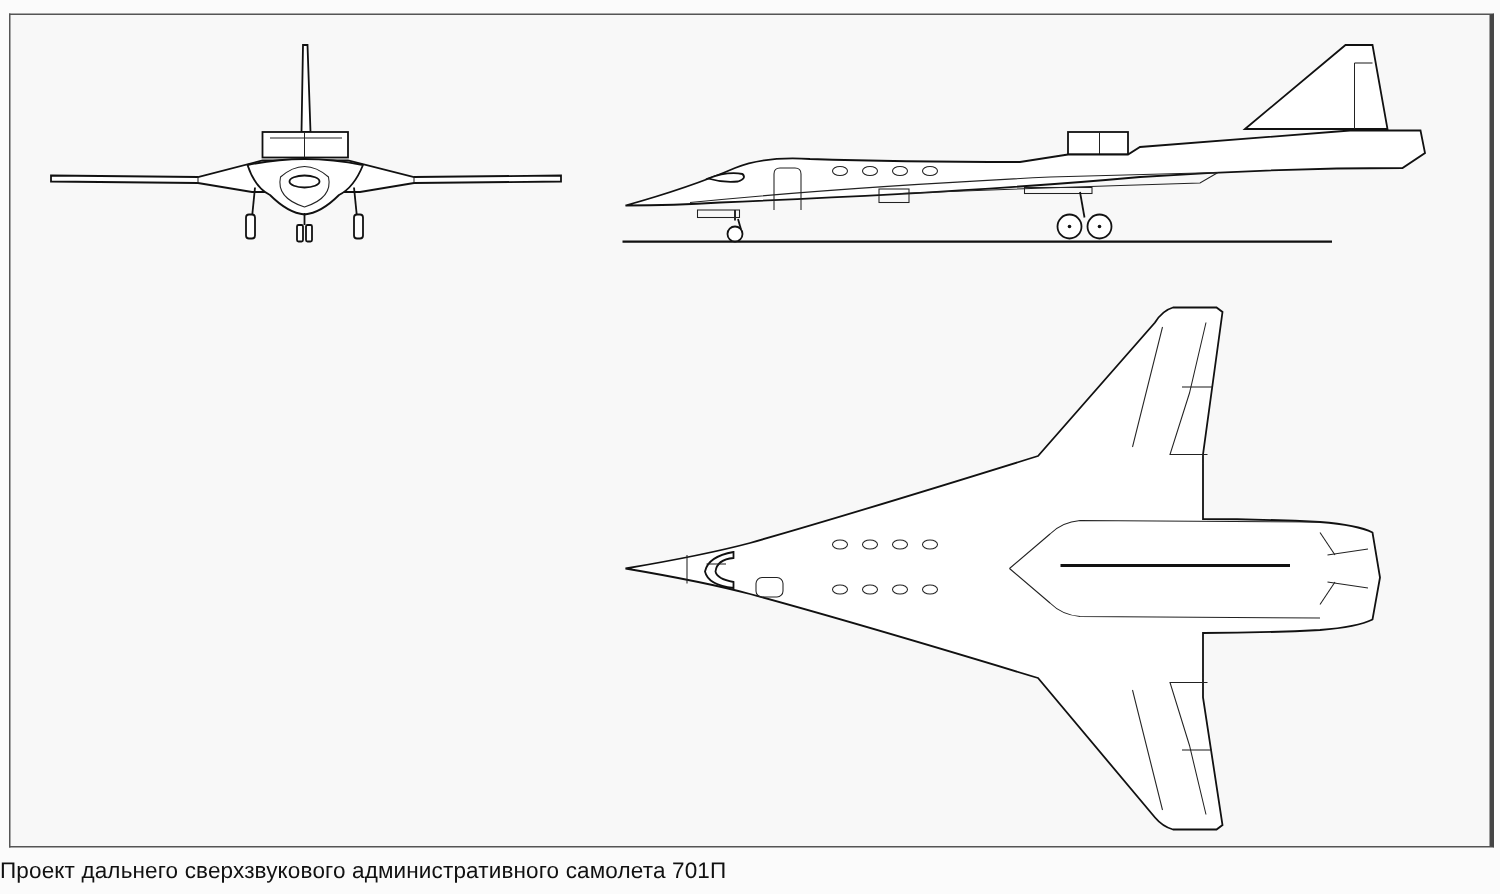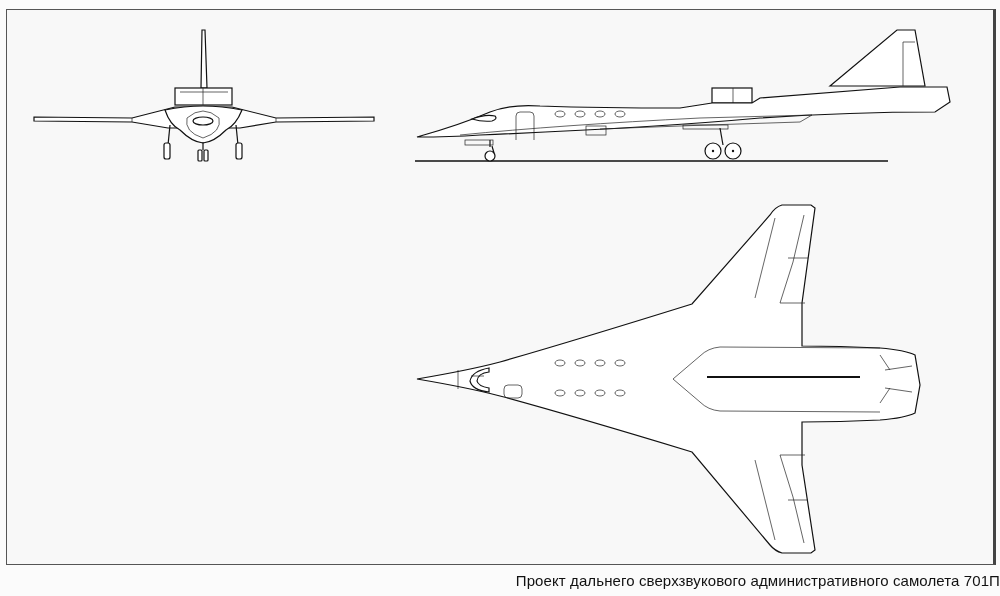--- a/index.html
+++ b/index.html
@@ -1,19 +1,19 @@
 <!DOCTYPE html>
 <html><head>
 <meta charset="utf-8">
 <style>
   html, body { margin: 0; padding: 0; }
   body { width: 1000px; height: 596px; background: #fbfbfb; position: relative; overflow: hidden; font-family: "Liberation Sans", sans-serif; }
   .frame { position: absolute; left: 6px; top: 9px; width: 990px; height: 556px; border: 1px solid #555; border-right: 3px solid #444; box-sizing: border-box; background: #f8f8f8; }
   svg { position: absolute; left: 0; top: 0; }
-  .caption { position: absolute; left: 0; top: 572px; width: 1000px; text-align: right; font-size: 15px; color: #111; font-weight: 400; letter-spacing: 0.1px; }
+  .caption { position: absolute; left: 0; top: 572px; width: 1000px; text-align: left; font-size: 15px; color: #111; font-weight: 400; letter-spacing: 0.1px; }
   .ln { fill: none; stroke: #111; stroke-width: 1.2; }
   .lt { fill: none; stroke: #222; stroke-width: 0.7; }
   .fw { fill: #fff; stroke: #111; stroke-width: 1.2; }
 </style>
 </head>
 <body>
 
 <div class="frame"></div>
 
 <svg width="1000" height="596" viewBox="0 0 1000 596">

